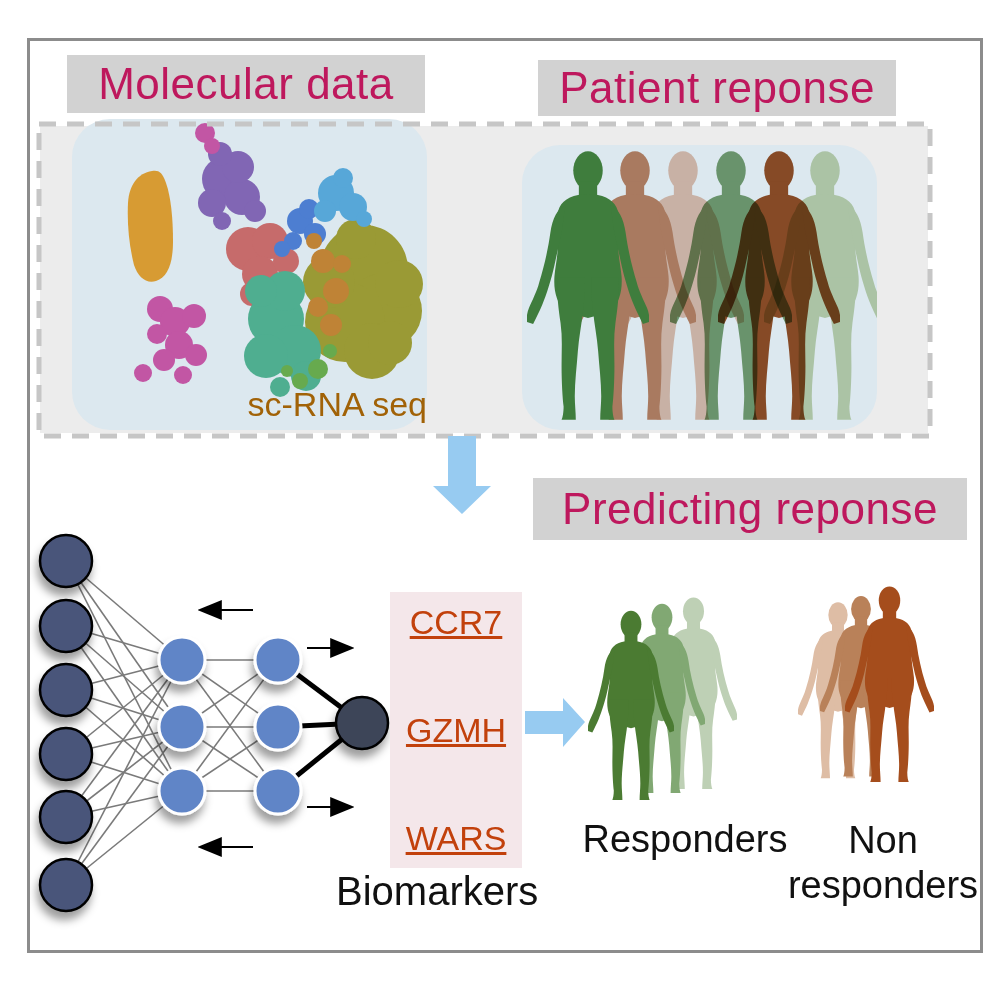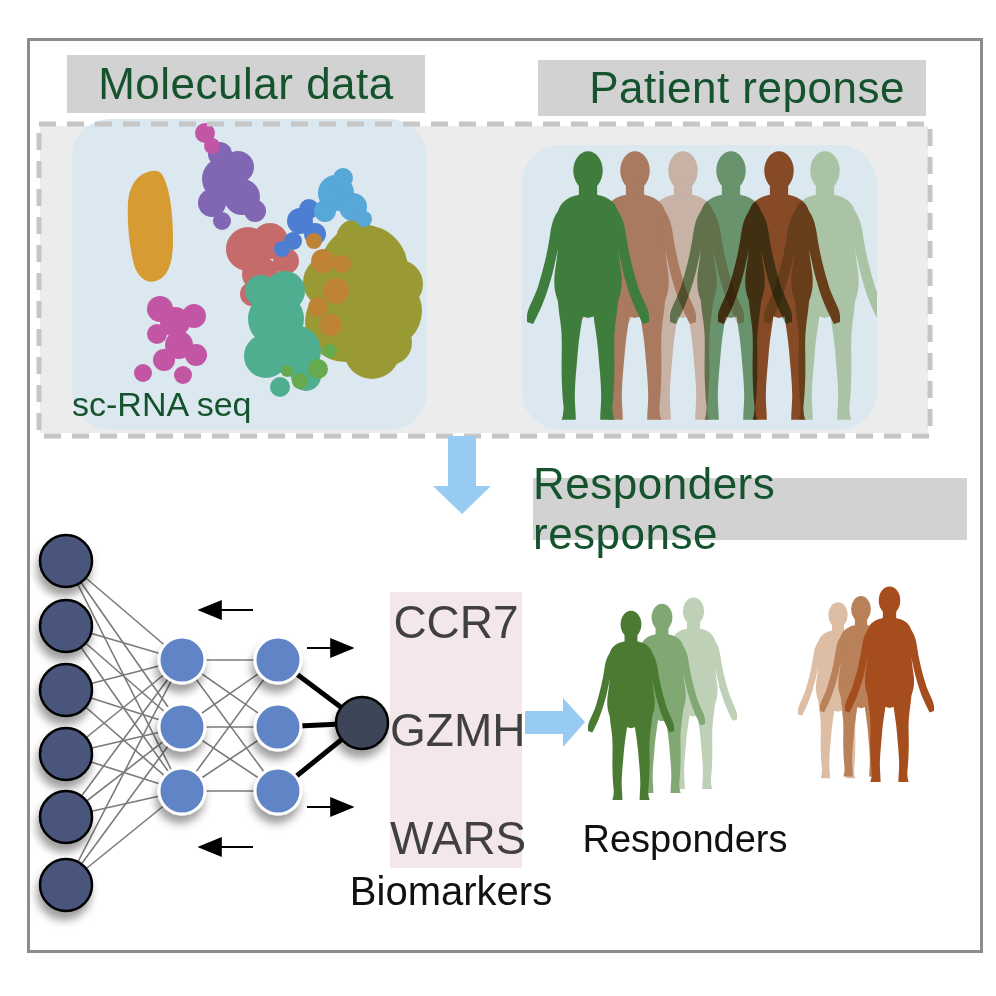--- a/index.html
+++ b/index.html
@@ -5,31 +5,31 @@
   html,body{margin:0;padding:0;background:#ffffff;}
   body{font-family:"Liberation Sans","DejaVu Sans",sans-serif;color:#111;}
   .canvas{position:relative;width:996px;height:996px;background:#fff;overflow:hidden;}
   .abs{position:absolute;}
   .frame{left:27px;top:38px;width:956px;height:915px;border:3px solid #8c8c8c;box-sizing:border-box;background:#fff;}
   .dashed-fill{left:40px;top:126px;width:888px;height:307px;background:#ececec;}
   .panel{background:#dce8ef;border-radius:38px;}
   .scrna-panel{left:72px;top:119px;width:355px;height:311px;}
   .patient-panel{left:522px;top:145px;width:355px;height:285px;}
   .titlebox{background:#d2d2d2;display:flex;align-items:center;justify-content:center;
-            font-size:44px;letter-spacing:0.5px;color:#14532d;}
+            font-size:44px;letter-spacing:0.5px;color:#be185d;}
   .molecular-title{left:67px;top:55px;width:358px;height:58px;}
-  .patient-title{left:538px;top:60px;width:358px;height:56px;padding-left:30px;}
+  .patient-title{left:538px;top:60px;width:358px;height:56px;}
   .dnn-title{left:200px;top:480px;width:133px;height:60px;}
   .predicting-title{left:533px;top:478px;width:434px;height:62px;}
-  .scrna-label{left:0;bottom:6px;width:100%;text-align:left;font-size:34px;color:#14532d;}
+  .scrna-label{left:0;bottom:6px;width:100%;text-align:right;font-size:34px;color:#a16207;}
   .bio-box{left:390px;top:592px;width:132px;height:276px;background:#f4e7ea;
            display:flex;flex-direction:column;justify-content:space-between;
            padding:10px 0;box-sizing:border-box;}
-  .gene{text-align:center;font-size:46px;line-height:40px;color:#404040;}
-  .bio-label{left:336px;top:869px;width:230px;text-align:center;font-size:40px;}
+  .gene{text-align:center;font-size:34px;line-height:40px;color:#c2410c;text-decoration:underline;}
+  .bio-label{left:336px;top:869px;width:230px;font-size:40px;}
   .resp-label{left:565px;top:818px;width:240px;text-align:center;font-size:38px;}
   .nonresp-label{left:783px;top:818px;width:200px;text-align:center;font-size:38px;line-height:45px;}
   .blend{mix-blend-mode:multiply;}
   svg{display:block;}
 </style>
 </head>
 <body>
 
 <svg width="0" height="0" style="position:absolute" aria-hidden="true">
   <defs>
@@ -152,21 +152,21 @@
     <rect x="3" y="3" width="891" height="312" fill="none" stroke-width="5" stroke-dasharray="17 11" stroke="#c6c6c6"></rect>
   </svg>
 
   <div class="abs titlebox molecular-title">Molecular data</div>
   <div class="abs titlebox patient-title">Patient reponse</div>
 
   <svg class="abs" style="left:425px;top:436px" width="75" height="80" viewBox="0 0 75 80">
     <polygon points="23,0 51,0 51,50 66,50 37,78 8,50 23,50" fill="#97cbf1"></polygon>
   </svg>
 
-  <div class="abs titlebox predicting-title">Responders response</div>
+  <div class="abs titlebox predicting-title">Predicting reponse</div>
 
   <svg class="abs" style="left:30px;top:528px" width="385" height="432" viewBox="0 0 385 432">
     <defs>
       <filter id="sh" x="-60%" y="-60%" width="220%" height="220%">
         <feDropShadow dx="-2" dy="8" stdDeviation="4" flood-opacity="0.38"></feDropShadow>
       </filter>
       <marker id="ah" markerWidth="11" markerHeight="9" refX="9" refY="4.5" orient="auto">
         <path d="M0,0 L11,4.5 L0,9 Z"></path>
       </marker>
     </defs>
@@ -251,13 +251,17 @@
     <use href="#person" x="31" y="6" width="86" height="194" fill="#81a873"></use>
     <use href="#person" x="0" y="13" width="86" height="194" fill="#4b7b32"></use>
   </svg>
   <div class="abs resp-label">Responders</div>
 
   <svg class="abs" style="left:798px;top:585px" width="160" height="212" viewBox="0 0 160 212">
     <use href="#person" x="0" y="16" width="80" height="180" fill="#debda5"></use>
     <use href="#person" x="22" y="9" width="82" height="186" fill="#b98159"></use>
     <use href="#person" x="47" y="0" width="89" height="200" fill="#a54d1c"></use>
   </svg>
+  <div class="abs nonresp-label">
+    <div>Non</div>
+    <div>responders</div>
+  </div>
 </div>
 
 </body></html>

